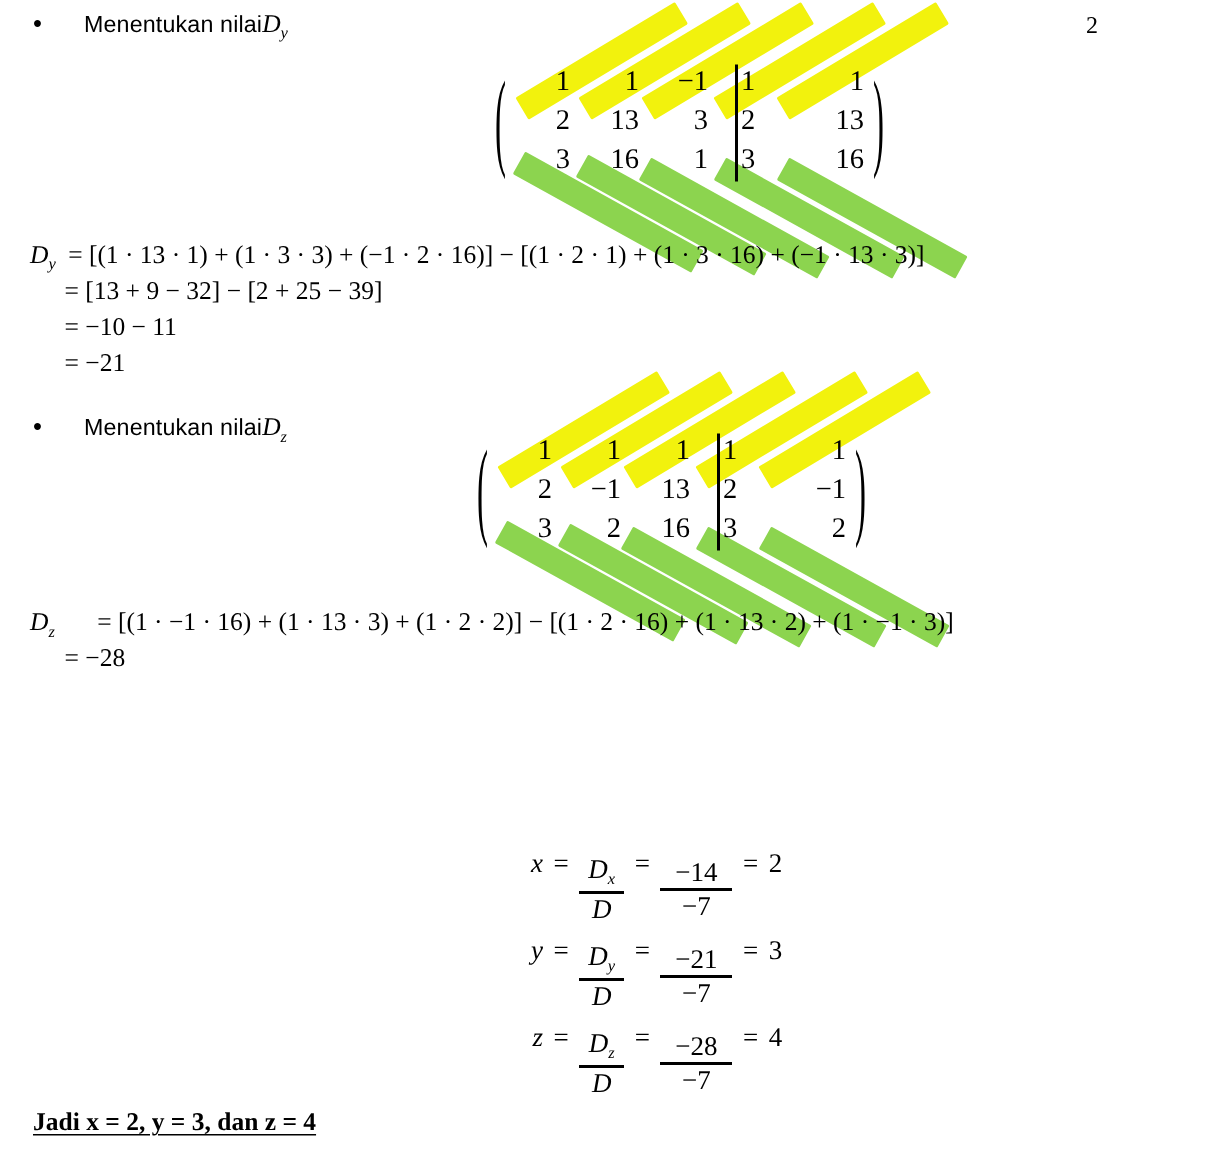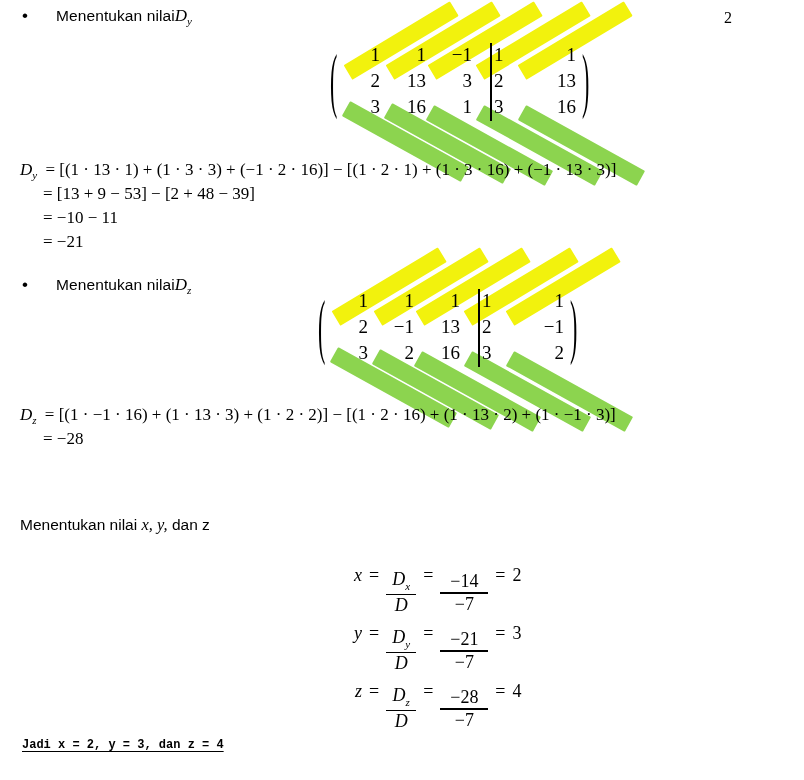--- a/index.html
+++ b/index.html
@@ -93,22 +93,22 @@
   .frac{display:inline-flex;flex-direction:column;align-items:center;justify-content:center;}
   .frac .num{line-height:1.08;padding:0 4px;margin-top:36px;}
   .frac .den{line-height:1.08;padding:0 4px;}
   .frac .bar{height:1.4px;background:#000;width:100%;margin:1px 0;}
   .frac.wide{min-width:48px;}
   .frac.narrow{min-width:30px;}
 
   
   .conclusion{
     position:absolute;
-    font-family:Liberation Mono, monospace;
-    font-weight:bold;font-size:12px;
+    font-family:Liberation Serif, serif;
+    font-weight:bold;font-size:17px;
     text-decoration:underline;
     text-underline-offset:3px;
   }
 </style>
 </head>
 <body>
 
 <div class="page">
 
   <div class="page-num">2</div>
@@ -167,21 +167,21 @@
         <span>)</span>
       </div>
     </div>
   </div>
 
   <div class="eqblock" style="left:20px;top:158px;">
     <div class="eqline">
       <span class="msym"><span>D</span><sub>y</sub></span>
       <span style="padding-left:4px;">= [(1 · 13 · 1) + (1 · 3 · 3) + (−1 · 2 · 16)] − [(1 · 2 · 1) + (1 · 3 · 16) + (−1 · 13 · 3)]</span>
     </div>
-    <div class="eqline ind">= [13 + 9 − 53] − [2 + 48 − 39]</div>
+    <div class="eqline ind">= [13 + 9 − 32] − [2 + 25 − 39]</div>
     <div class="eqline ind">= −10 − 11</div>
     <div class="eqline ind">= −21</div>
   </div>
 
   <div class="bullet-row" style="left:22px;top:275px;">
     <span class="bullet-dot">•</span>
     <span class="bullet-text" style="margin-left:18px;">Menentukan nilai </span>
     <span class="msym"><span>D</span><sub>z</sub></span>
   </div>
 
@@ -231,28 +231,25 @@
       </div>
       <div class="paren">
         <span>)</span>
       </div>
     </div>
   </div>
 
   <div class="eqblock" style="left:20px;top:403px;">
     <div class="eqline">
       <span class="msym"><span>D</span><sub>z</sub></span>
-      <span style="padding-left:4px;">= [(1 · −1 · 16) + (1 · 13 · 3) + (1 · 2 · 2)] − [(1 · 2 · 16) + (1 · 13 · 2) + (1 · −1 · 3)]</span>
+      <span style="padding-left:4px;margin-left:20px;">= [(1 · −1 · 16) + (1 · 13 · 3) + (1 · 2 · 2)] − [(1 · 2 · 16) + (1 · 13 · 2) + (1 · −1 · 3)]</span>
     </div>
     <div class="eqline ind">= −28</div>
   </div>
 
-  <div class="abs" style="left:20px;top:515px;font-size:15.5px;">
-    <span>Menentukan nilai </span><span class="serif ital" style="font-size:16.5px;">x, y,</span><span> dan z</span>
-  </div>
 
   <div class="fracs" style="left:342px;top:546px;">
 
     <div class="fracrow">
       <span class="fvar">x</span>
       <span class="feq">=</span>
       <span class="frac narrow">
         <span class="num msym" style="font-size:18px;"><span>D</span><sub>x</sub></span>
         <span class="bar"></span>
         <span class="den serif ital">D</span>

